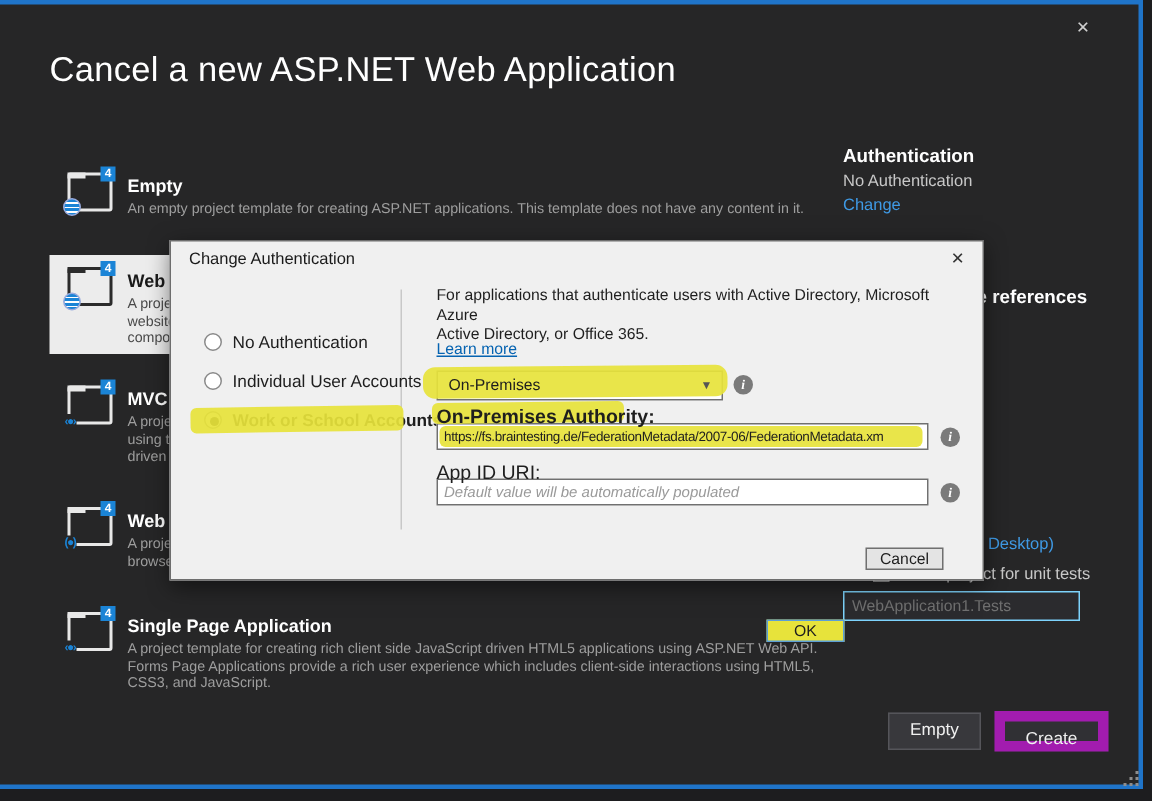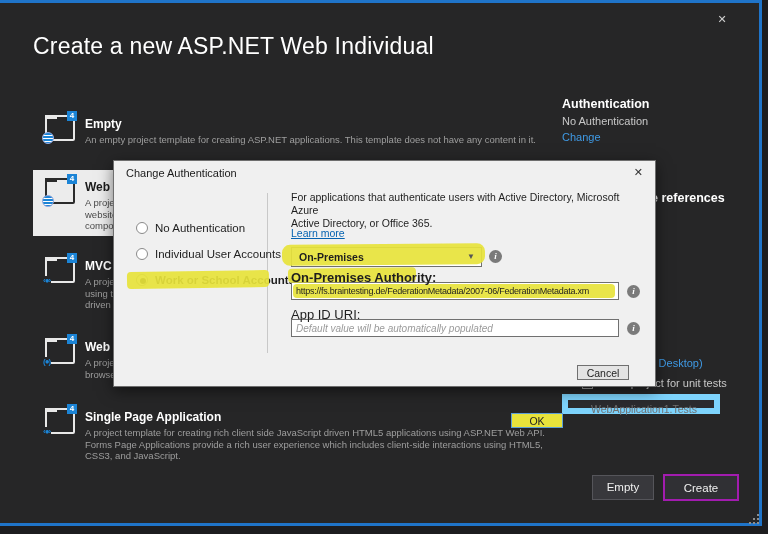--- a/index.html
+++ b/index.html
@@ -32,25 +32,25 @@
   .sel .tpl-name { color:#1a1a1a; }
   .tpl-desc { position:absolute; left:52px; top:23px; width:470px; color:#9e9e9e; font-size:9.5px;
               line-height:11.5px; white-space:pre-line; }
   .sel .tpl-desc { color:#4a4a4a; }
 
   
   .rp-head { position:absolute; color:#ffffff; font-size:12.5px; font-weight:bold; white-space:nowrap; }
   .rp-text { position:absolute; color:#c8c8c8; font-size:11px; white-space:nowrap; }
   .rp-link { color:#3f9ae5; }
   .chk { display:inline-block; width:11px; height:11px; border:1px solid #9b9b9b; vertical-align:-2px; margin-right:6px; }
-  .dark-input { position:absolute; background:#2b2b2e; border:6px solid #7dd3fc; color:#707070;
-                font-size:10.5px; padding:0 23px; font-family:"Liberation Sans", sans-serif; }
+  .dark-input { position:absolute; background:#2b2b2e; border:1px solid #7dd3fc; color:#707070;
+                font-size:10.5px; padding:0 5px; font-family:"Liberation Sans", sans-serif; }
   .btn-dark { position:absolute; background:#38383c; border:1px solid #55555a; color:#f0f0f0;
               font-size:11.5px; text-align:center; cursor:default; font-family:"Liberation Sans", sans-serif; }
-  .btn-primary { background:#303034; border:2px solid #a21caf; }
+  .btn-primary { background:#303034; border:7px solid #a21caf; }
   .grip { position:absolute; left:748px; top:510px; }
 
   
   .modal { position:absolute; left:113px; top:160px; width:543px; height:227px; background:#f0f0f0;
            border:1px solid #6e6e6e; box-shadow:0 4px 14px rgba(0,0,0,.5); z-index:10; }
   .modal-title { position:absolute; left:12px; top:6px; color:#1a1a1a; font-size:11px; }
   .modal-close { position:absolute; right:12px; top:5px; color:#333; font-size:11px; }
   .divider { position:absolute; left:153px; top:32px; width:1px; height:160px; background:#c8c8c8; }
   .radio-row { position:absolute; left:22px; font-size:11.5px; color:#1e1e1e; white-space:nowrap; }
   .radio { display:inline-block; width:12px; height:12px; border:1px solid #8a8a8a; border-radius:50%;
@@ -74,21 +74,21 @@
   .m-btn { position:absolute; width:52px; height:15px; font-size:10.5px; text-align:center; line-height:14px;
            color:#1e1e1e; background:#e4e4e4; border:1px solid #707070; }
   .m-btn.ok { border:1px solid #5c9fd6; background:#e7e33b;margin-top:48px; }
   .hl { position:absolute; background:#e7e33b; opacity:.92; border-radius:4px; z-index:1; }
 </style>
 </head>
 <body>
 
 <div class="win">
   <div class="win-close">✕</div>
-  <div class="main-title">Create a new ASP.NET Web Individual</div>
+  <div class="main-title">Cancel a new ASP.NET Web Application</div>
 
   <div class="tpl" style="top:108px">
     <div class="tpl-icon">
       <span class="badge4">4</span>
       <span class="glyph globe"></span>
     </div>
     <div class="tpl-name">Empty</div>
     <div class="tpl-desc">An empty project template for creating ASP.NET applications. This template does not have any content in it.</div>
   </div>
 
@@ -183,21 +183,21 @@
   </label>
   <label class="radio-row" style="top:113px; font-weight:bold">
     <span class="radio on"></span><span>Work or School Accounts</span>
   </label>
 
   <div class="m-para">For applications that authenticate users with Active Directory, Microsoft Azure
 Active Directory, or Office 365.</div>
   <div class="m-link">Learn more</div>
 
   <div class="dropdown">
-    <span class="dd-text" style="font-weight:bold">On-Premises</span>
+    <span class="dd-text" style="font-weight:normal">On-Premises</span>
     <span class="dd-arrow">▼</span>
   </div>
   <div class="info" style="left:375px; top:89px">i</div>
 
   <div class="m-label" style="top:109px; font-weight:bold">On-Premises Authority:</div>
   <div class="tbox" style="top:121px">
     <span class="tbox-text">https://fs.braintesting.de/FederationMetadata/2007-06/FederationMetadata.xm</span>
   </div>
   <div class="info" style="left:513px; top:124px">i</div>
 

